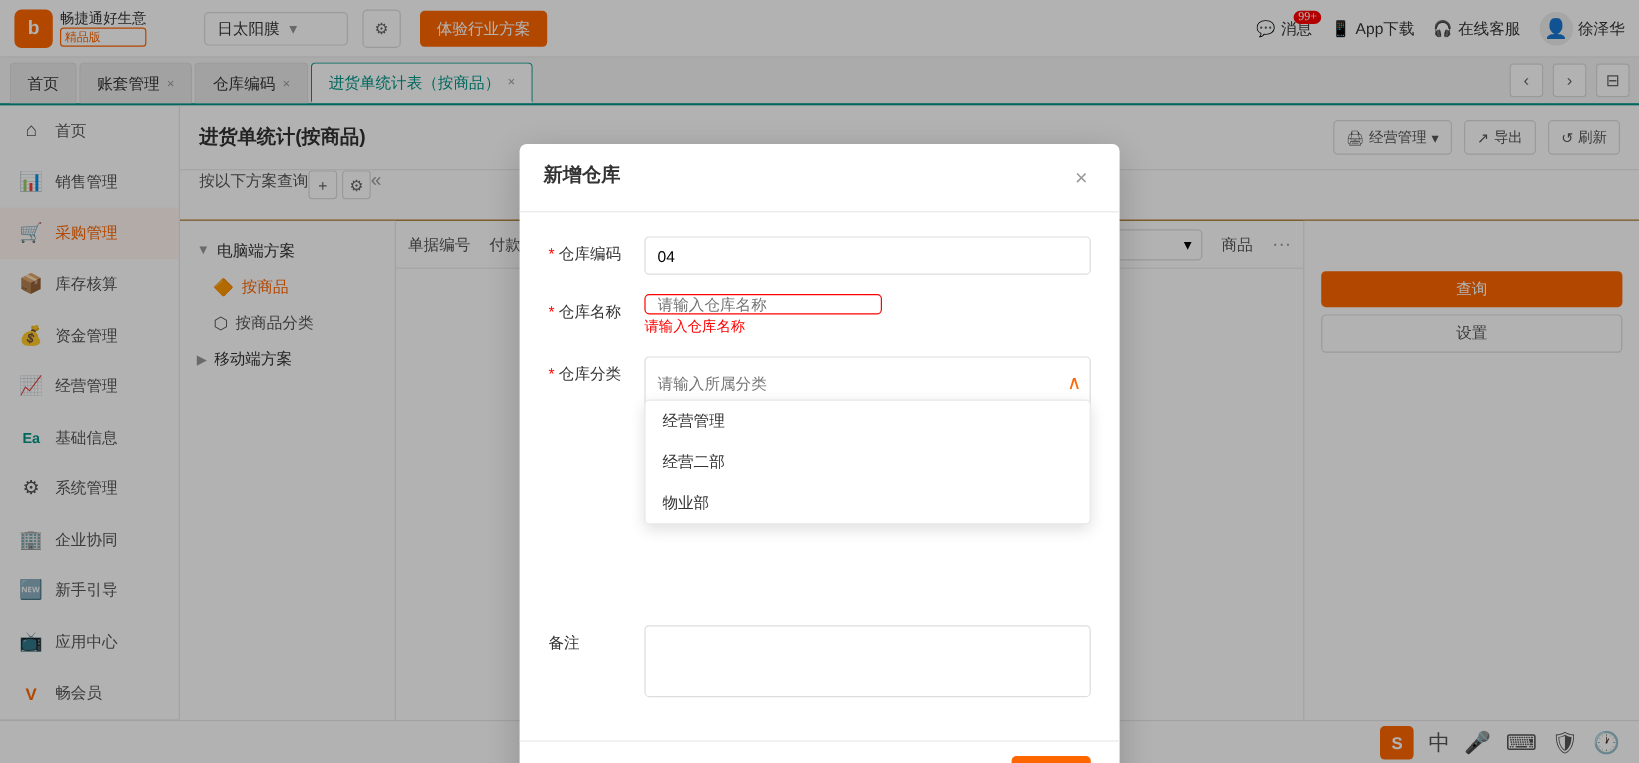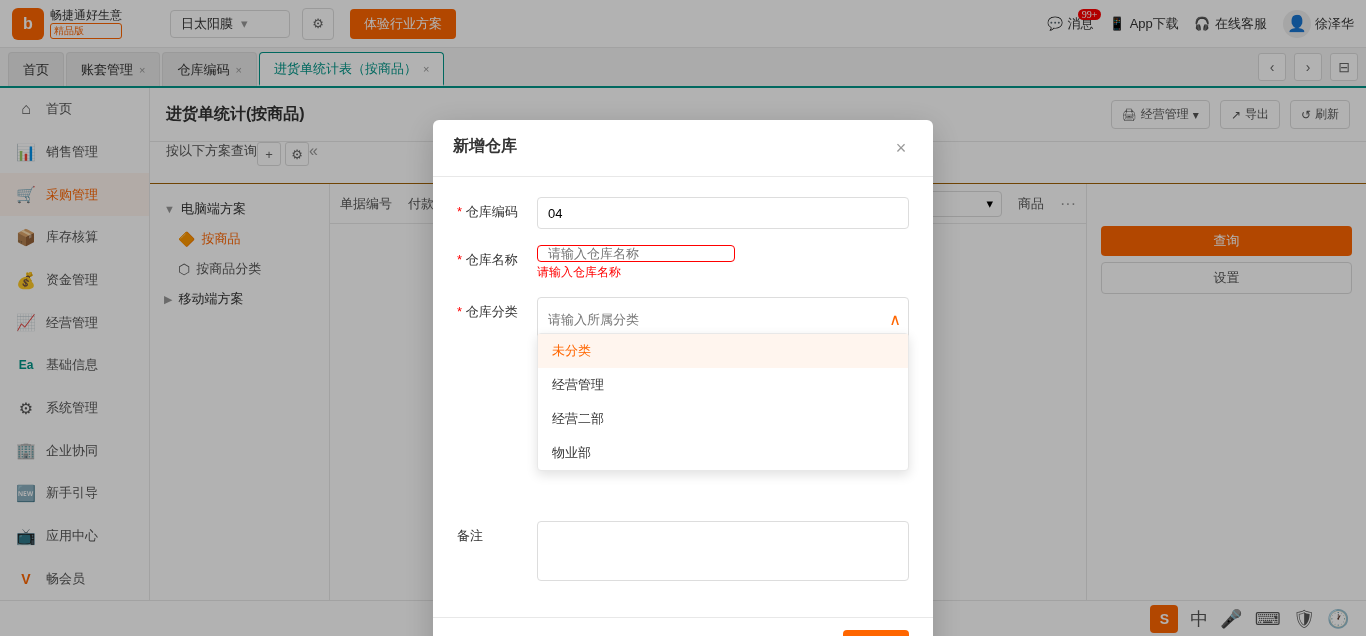--- a/index.html
+++ b/index.html
@@ -646,21 +646,20 @@
         </div>
       </div>
 
       <div class="form-row" style="position:relative;">
         <label class="form-label required">仓库分类</label>
         <div class="cat-select-wrap">
           <input class="cat-select" type="text" placeholder="请输入所属分类" style="">
           <span class="cat-select-arrow">∧</span>
           
           <div class="dropdown-list">
-            <div class="dropdown-option selected">未分类</div>
             <div class="dropdown-option">经营管理</div>
             <div class="dropdown-option">经营二部</div>
             <div class="dropdown-option">物业部</div>
           </div>
         </div>
       </div>
 
       <div class="form-row" style="margin-top: 180px;">
         <label class="form-label">备注</label>
         <textarea class="form-textarea" style=""></textarea>

